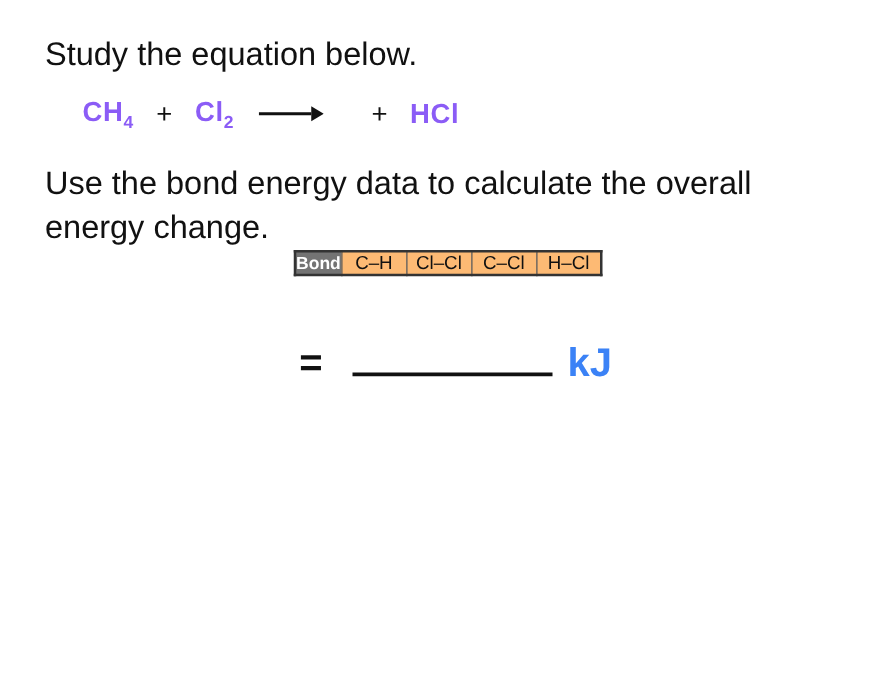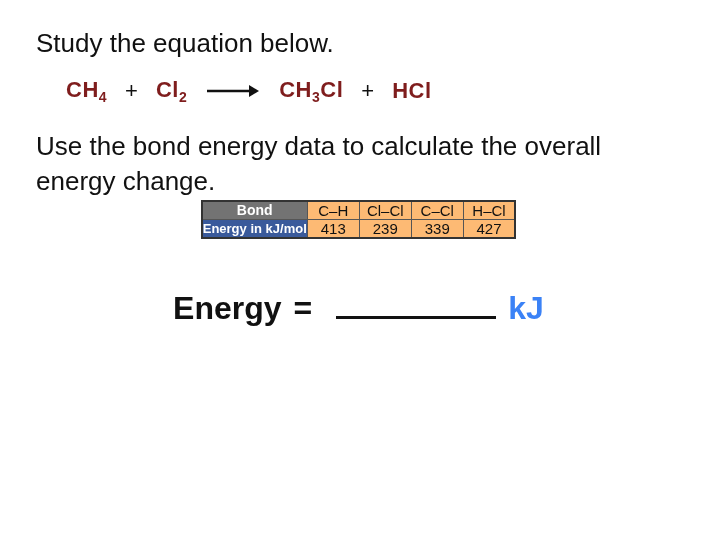--- a/index.html
+++ b/index.html
@@ -36,21 +36,21 @@
       display: flex;
       align-items: center;
       gap: 0;
       margin-bottom: 24px;
       padding-left: 30px;
     }
 
     .chem-term {
       font-size: 22px;
       font-weight: 700;
-      color: #7f1d1d;
+      color: #8b5cf6;
       letter-spacing: 0.5px;
     }
 
     .chem-term sub {
       font-size: 14px;
       font-weight: 700;
     }
 
     .eq-plus {
       font-size: 22px;
@@ -179,50 +179,39 @@
     <span class="eq-plus">+</span>
     <span class="chem-term">
       Cl<sub>2</sub>
     </span>
     <span class="eq-arrow">
       <svg class="arrow-svg" viewBox="0 0 52 18" xmlns="http://www.w3.org/2000/svg">
         <line x1="0" y1="9" x2="42" y2="9" stroke="#111" stroke-width="2.5"></line>
         <polygon points="42,3 52,9 42,15" fill="#111"></polygon>
       </svg>
     </span>
-    <span class="chem-term">
-      CH<sub>3</sub>Cl
-    </span>
     <span class="eq-plus">+</span>
     <span class="chem-term">HCl</span>
   </div>
 
   <div class="use-instruction">Use the bond energy data to calculate the overall energy change.</div>
 
   <div class="table-container">
     <table class="bond-table">
       <tbody>
         <tr>
           <td class="bond-header-cell bond-label-cell">Bond</td>
           <td class="data-cell">C–H</td>
           <td class="data-cell">Cl–Cl</td>
           <td class="data-cell">C–Cl</td>
           <td class="data-cell">H–Cl</td>
         </tr>
-        <tr>
-          <td class="energy-header-cell bond-label-cell">Energy in kJ/mol</td>
-          <td class="data-cell">413</td>
-          <td class="data-cell">239</td>
-          <td class="data-cell">339</td>
-          <td class="data-cell">427</td>
-        </tr>
       </tbody>
     </table>
   </div>
 
   <div class="energy-answer-row">
-    <span class="energy-label">Energy</span>
     <span class="energy-equals">=</span>
     <span class="answer-blank"></span>
     <span class="energy-unit">kJ</span>
   </div>
 
 </div>
 
 </body></html>

